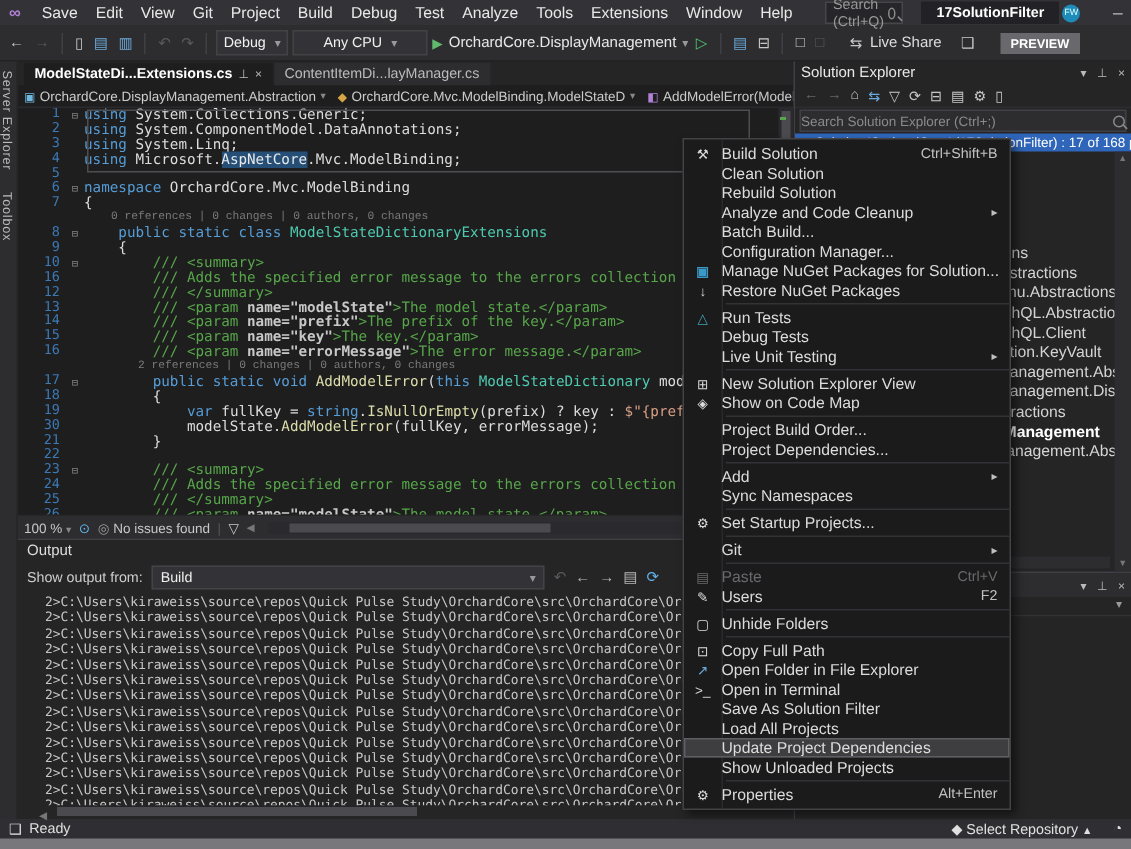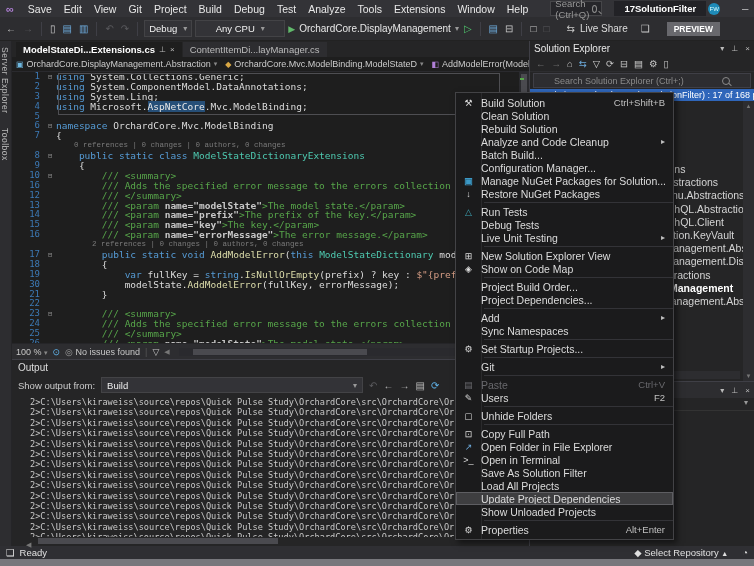--- a/index.html
+++ b/index.html
@@ -85,21 +85,21 @@
      line-height:10.4px;color:#c8c8c8;white-space:pre;}
   #out-hscroll{height:9px;background:#252526;position:relative;margin-left:14px;}
   #out-hscroll .hthumb{position:absolute;left:12px;top:1px;height:6px;width:240px;background:#4a4a4f;}
   
   #right{width:224px;display:flex;flex-direction:column;background:#252526;border-left:1px solid #3f3f46;}
   #solexp{height:340px;display:flex;flex-direction:column;position:relative;}
   #solexp-title{height:15px;display:flex;align-items:center;padding:0 4px;color:#e8e8e8;font-size:10px;background:#252526;}
   .ph-icons{margin-left:auto;display:flex;gap:7px;color:#bbb;font-size:8px;}
   #solexp-toolbar{height:15px;display:flex;align-items:center;gap:6px;padding-left:6px;color:#c8c8c8;font-size:9.5px;border-bottom:1px solid #2d2d30;}
   #solexp-search{height:13px;margin:1px 3px;background:#2d2d30;border:1px solid #3f3f46;display:flex;
-     align-items:center;justify-content:space-between;padding:0 20px;color:#8a8a8a;font-size:9px;}
+     align-items:center;justify-content:space-between;padding:0 0;color:#8a8a8a;font-size:9px;}
   #sol-row{height:12px;background:#2f66ba;color:#fff;display:flex;align-items:center;gap:3px;
      padding-left:3px;font-size:9px;white-space:nowrap;overflow:hidden;}
   #tree{flex:1;overflow:hidden;position:relative;}
   #tree-list{margin-top:62px;}
   .titem{height:13.2px;line-height:13.2px;display:flex;align-items:center;gap:4px;padding-left:22px;
      font-size:10.5px;color:#d4d4d4;white-space:nowrap;}
   .titem .pico{width:8px;height:8px;flex:none;background:#37946e;display:inline-block;}
   .titem.bold{font-weight:bold;color:#fff;}
   #tree-hscroll{position:absolute;bottom:2px;left:2px;right:14px;height:8px;background:#2d2d30;}
   #tree-hscroll .hthumb{position:absolute;left:10px;top:1px;height:6px;width:70px;background:#4a4a4f;}

